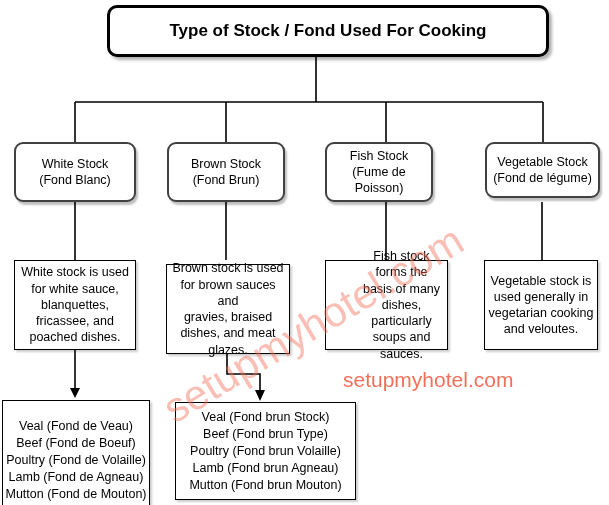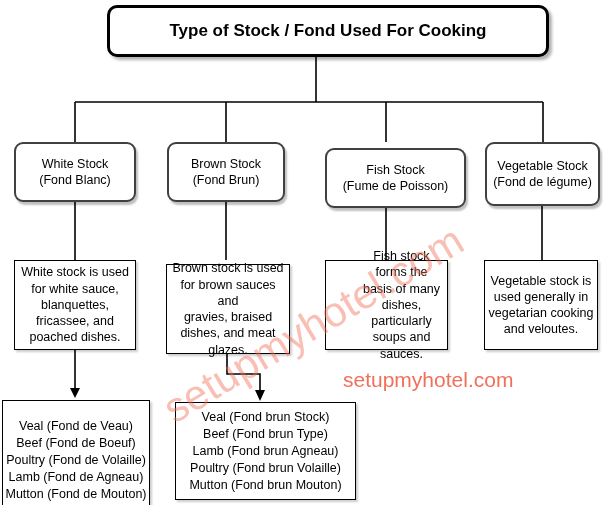--- a/index.html
+++ b/index.html
@@ -26,22 +26,22 @@
     border:1px solid #000;
     box-shadow:2px 2px 2px rgba(0,0,0,0.20);
     padding:2px;
   }
   .pre { white-space:pre-line; }
   .list { line-height:17px; }
   .list span { display:block; }
   
   #n-white  { left:14px;  top:142px; width:122px; height:60px; }
   #n-brown  { left:167px; top:142px; width:118px; height:60px; }
-  #n-fish   { left:325px; top:148px; width:141px; height:60px; }
-  #n-veg    { left:485px; top:142px; width:115px; height:64px; }
+  #n-fish   { left:325px; top:142px; width:108px; height:60px; }
+  #n-veg    { left:485px; top:142px; width:115px; height:56px; }
   
   #d-white  { left:14px;  top:260px; width:122px; height:90px; }
   #d-brown  { left:166px; top:264px; width:124px; height:90px; }
   #d-fish   { left:325px; top:260px; width:123px; height:90px;padding-left:32px; }
   #d-veg    { left:484px; top:260px; width:114px; height:90px; }
   
   #l-white  { left:2px;   top:400px; width:148px; height:120px; }
   #l-brown  { left:175px; top:402px; width:181px; height:98px;  }
   
   #title-node { left:95px; top:5px; width:442px; height:52px;margin-left:12px; }
@@ -135,22 +135,22 @@
       <span>Beef (Fond de Boeuf)</span>
       <span>Poultry (Fond de Volaille)</span>
       <span>Lamb (Fond de Agneau)</span>
       <span>Mutton (Fond de Mouton)</span>
     </div>
   </div>
   <div class="node square" id="l-brown">
     <div class="list">
       <span>Veal (Fond brun Stock)</span>
       <span>Beef (Fond brun Type)</span>
+      <span>Poultry (Fond brun Volaille)</span>
       <span>Lamb (Fond brun Agneau)</span>
-      <span>Poultry (Fond brun Volaille)</span>
       <span>Mutton (Fond brun  Mouton)</span>
     </div>
   </div>
 
   <div id="watermark">setupmyhotel.com</div>
   <div id="brand-text">setupmyhotel.com</div>
 
 </div>
 
 </body></html>

